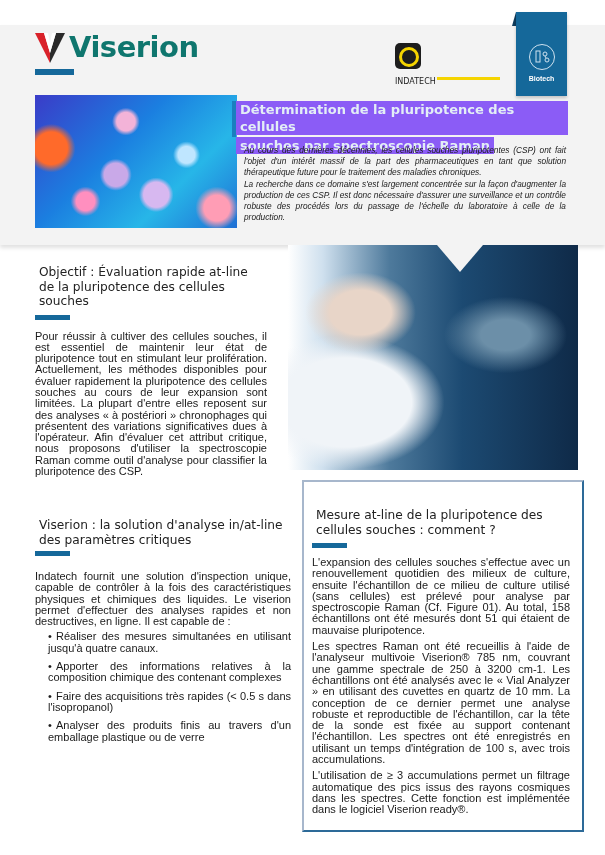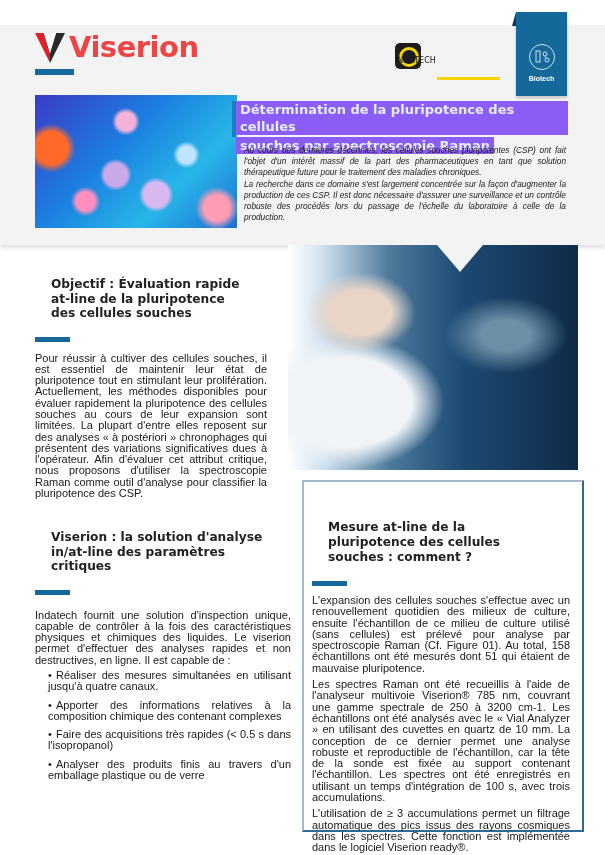--- a/index.html
+++ b/index.html
@@ -1,26 +1,26 @@
 <!DOCTYPE html>
 <html><head>
 <meta charset="utf-8">
 <style>
   html, body { margin:0; padding:0; }
   body { width:605px; height:855px; background:#ffffff; position:relative; overflow:hidden; font-family:"Liberation Sans", sans-serif; color:#1a1a1a; }
   .top-band { position:absolute; left:0; top:25px; width:605px; height:220px; background:#f3f3f3; box-shadow:0 3px 4px rgba(0,0,0,0.12); }
   .logo { position:absolute; left:35px; top:30px; display:flex; align-items:center; }
   .logo-v { width:30px; height:32px; position:relative; margin-right:4px; }
-  .logo-text { font-family:"DejaVu Sans", sans-serif; font-weight:bold; font-size:29px; color:#ef4444; letter-spacing:-0.5px; }
+  .logo-text { font-family:"DejaVu Sans", sans-serif; font-weight:bold; font-size:29px; color:#0f766e; letter-spacing:-0.5px; }
   .logo-bar { position:absolute; left:35px; top:69px; width:39px; height:6px; background:#15689a; }
   .ca-logo { position:absolute; left:395px; top:40px; width:110px; height:42px; }
   .ca-mark { position:absolute; left:0; top:3px; width:26px; height:26px; background:#1d1d1d; border-radius:5px; }
   .ca-mark::after { content:""; position:absolute; left:4px; top:4px; width:14px; height:14px; border:3px solid #f5d400; border-radius:50%; }
   .ca-name { position:absolute; left:30px; top:0; font-size:14px; letter-spacing:3px; line-height:15px; color:#1d1d1d; font-family:"DejaVu Sans", sans-serif; }
-  .ca-indatech { position:absolute; left:0; top:16px; font-size:8px; color:#1d1d1d; font-family:"DejaVu Sans", sans-serif; }
+  .ca-indatech { position:absolute; left:0; top:37px; font-size:8px; color:#1d1d1d; font-family:"DejaVu Sans", sans-serif; }
   .ca-line { position:absolute; left:42px; top:37px; width:63px; height:3px; background:#f5d400; }
   .biotech-tab { position:absolute; left:516px; top:12px; width:51px; height:84px; background:#15689a; box-shadow:0 2px 3px rgba(0,0,0,0.2); }
   .biotech-fold { position:absolute; left:512px; top:12px; width:0; height:0; border-left:4px solid transparent; border-bottom:14px solid #0f3c5c; }
   .biotech-icon { position:absolute; left:13px; top:32px; width:24px; height:24px; border:1px solid #cfe2ef; border-radius:50%; }
   .biotech-label { position:absolute; left:0; width:51px; top:63px; text-align:center; color:#fff; font-size:7px; font-weight:bold; }
   .hero-img { position:absolute; left:35px; top:95px; width:202px; height:133px; background:
       radial-gradient(circle at 8% 40%, #ff6a2a 0 8%, transparent 12%),
       radial-gradient(circle at 45% 20%, #f3b3d8 0 6%, transparent 9%),
       radial-gradient(circle at 40% 60%, #c9a9e8 0 8%, transparent 11%),
       radial-gradient(circle at 60% 75%, #d7b8f0 0 8%, transparent 11%),
@@ -32,21 +32,21 @@
   .title-line { display:inline-block; background:#8b5cf6; color:#e3eef6; font-family:"DejaVu Sans", sans-serif; font-weight:bold; font-size:13px; line-height:17px; padding:0 4px; margin-bottom:1px; }
   .title-edge { position:absolute; left:232px; top:101px; width:4px; height:36px; background:#1a7fbf; }
   .intro { position:absolute; left:244px; top:145px; width:322px; font-size:8.3px; line-height:11.2px; font-style:italic; text-align:justify; color:#1a1a1a; }
   .intro p { margin:0; }
   .lab-img { position:absolute; left:288px; top:245px; width:290px; height:225px; background:
       radial-gradient(ellipse at 25% 30%, #e8d5c8 0 10%, transparent 18%),
       radial-gradient(ellipse at 20% 70%, #f0f4f8 0 20%, transparent 30%),
       radial-gradient(ellipse at 75% 40%, #6c8fa8 0 8%, transparent 20%),
       linear-gradient(90deg, #ffffff 0%, #cfe0ee 12%, #4e7a9c 35%, #1c4a72 60%, #0f2a48 100%); }
   .lab-notch { position:absolute; left:437px; top:245px; width:0; height:0; border-left:23px solid transparent; border-right:23px solid transparent; border-top:27px solid #f3f3f3; }
-  h2 { margin:16px; font-family:"DejaVu Sans", sans-serif; font-weight:bold; color:#222; }
+  h2 { margin:4px; font-family:"DejaVu Sans", sans-serif; font-weight:normal; color:#222; }
   .sec { position:absolute; }
   .sec-bar { width:35px; height:5px; background:#15689a; }
   .body-text { font-size:11px; line-height:11.3px; text-align:justify; color:#1a1a1a; }
   .body-text p { margin:0 0 5px 0; }
   .obj { left:35px; top:261px; width:232px; }
   .obj h2 { font-size:12.2px; line-height:14.5px; }
   .obj .sec-bar { margin-top:6px; margin-bottom:11px; }
   .vis { left:35px; top:514px; width:256px; }
   .vis h2 { font-size:12.2px; line-height:14.5px; }
   .vis .sec-bar { margin-top:4px; margin-bottom:15px; }

